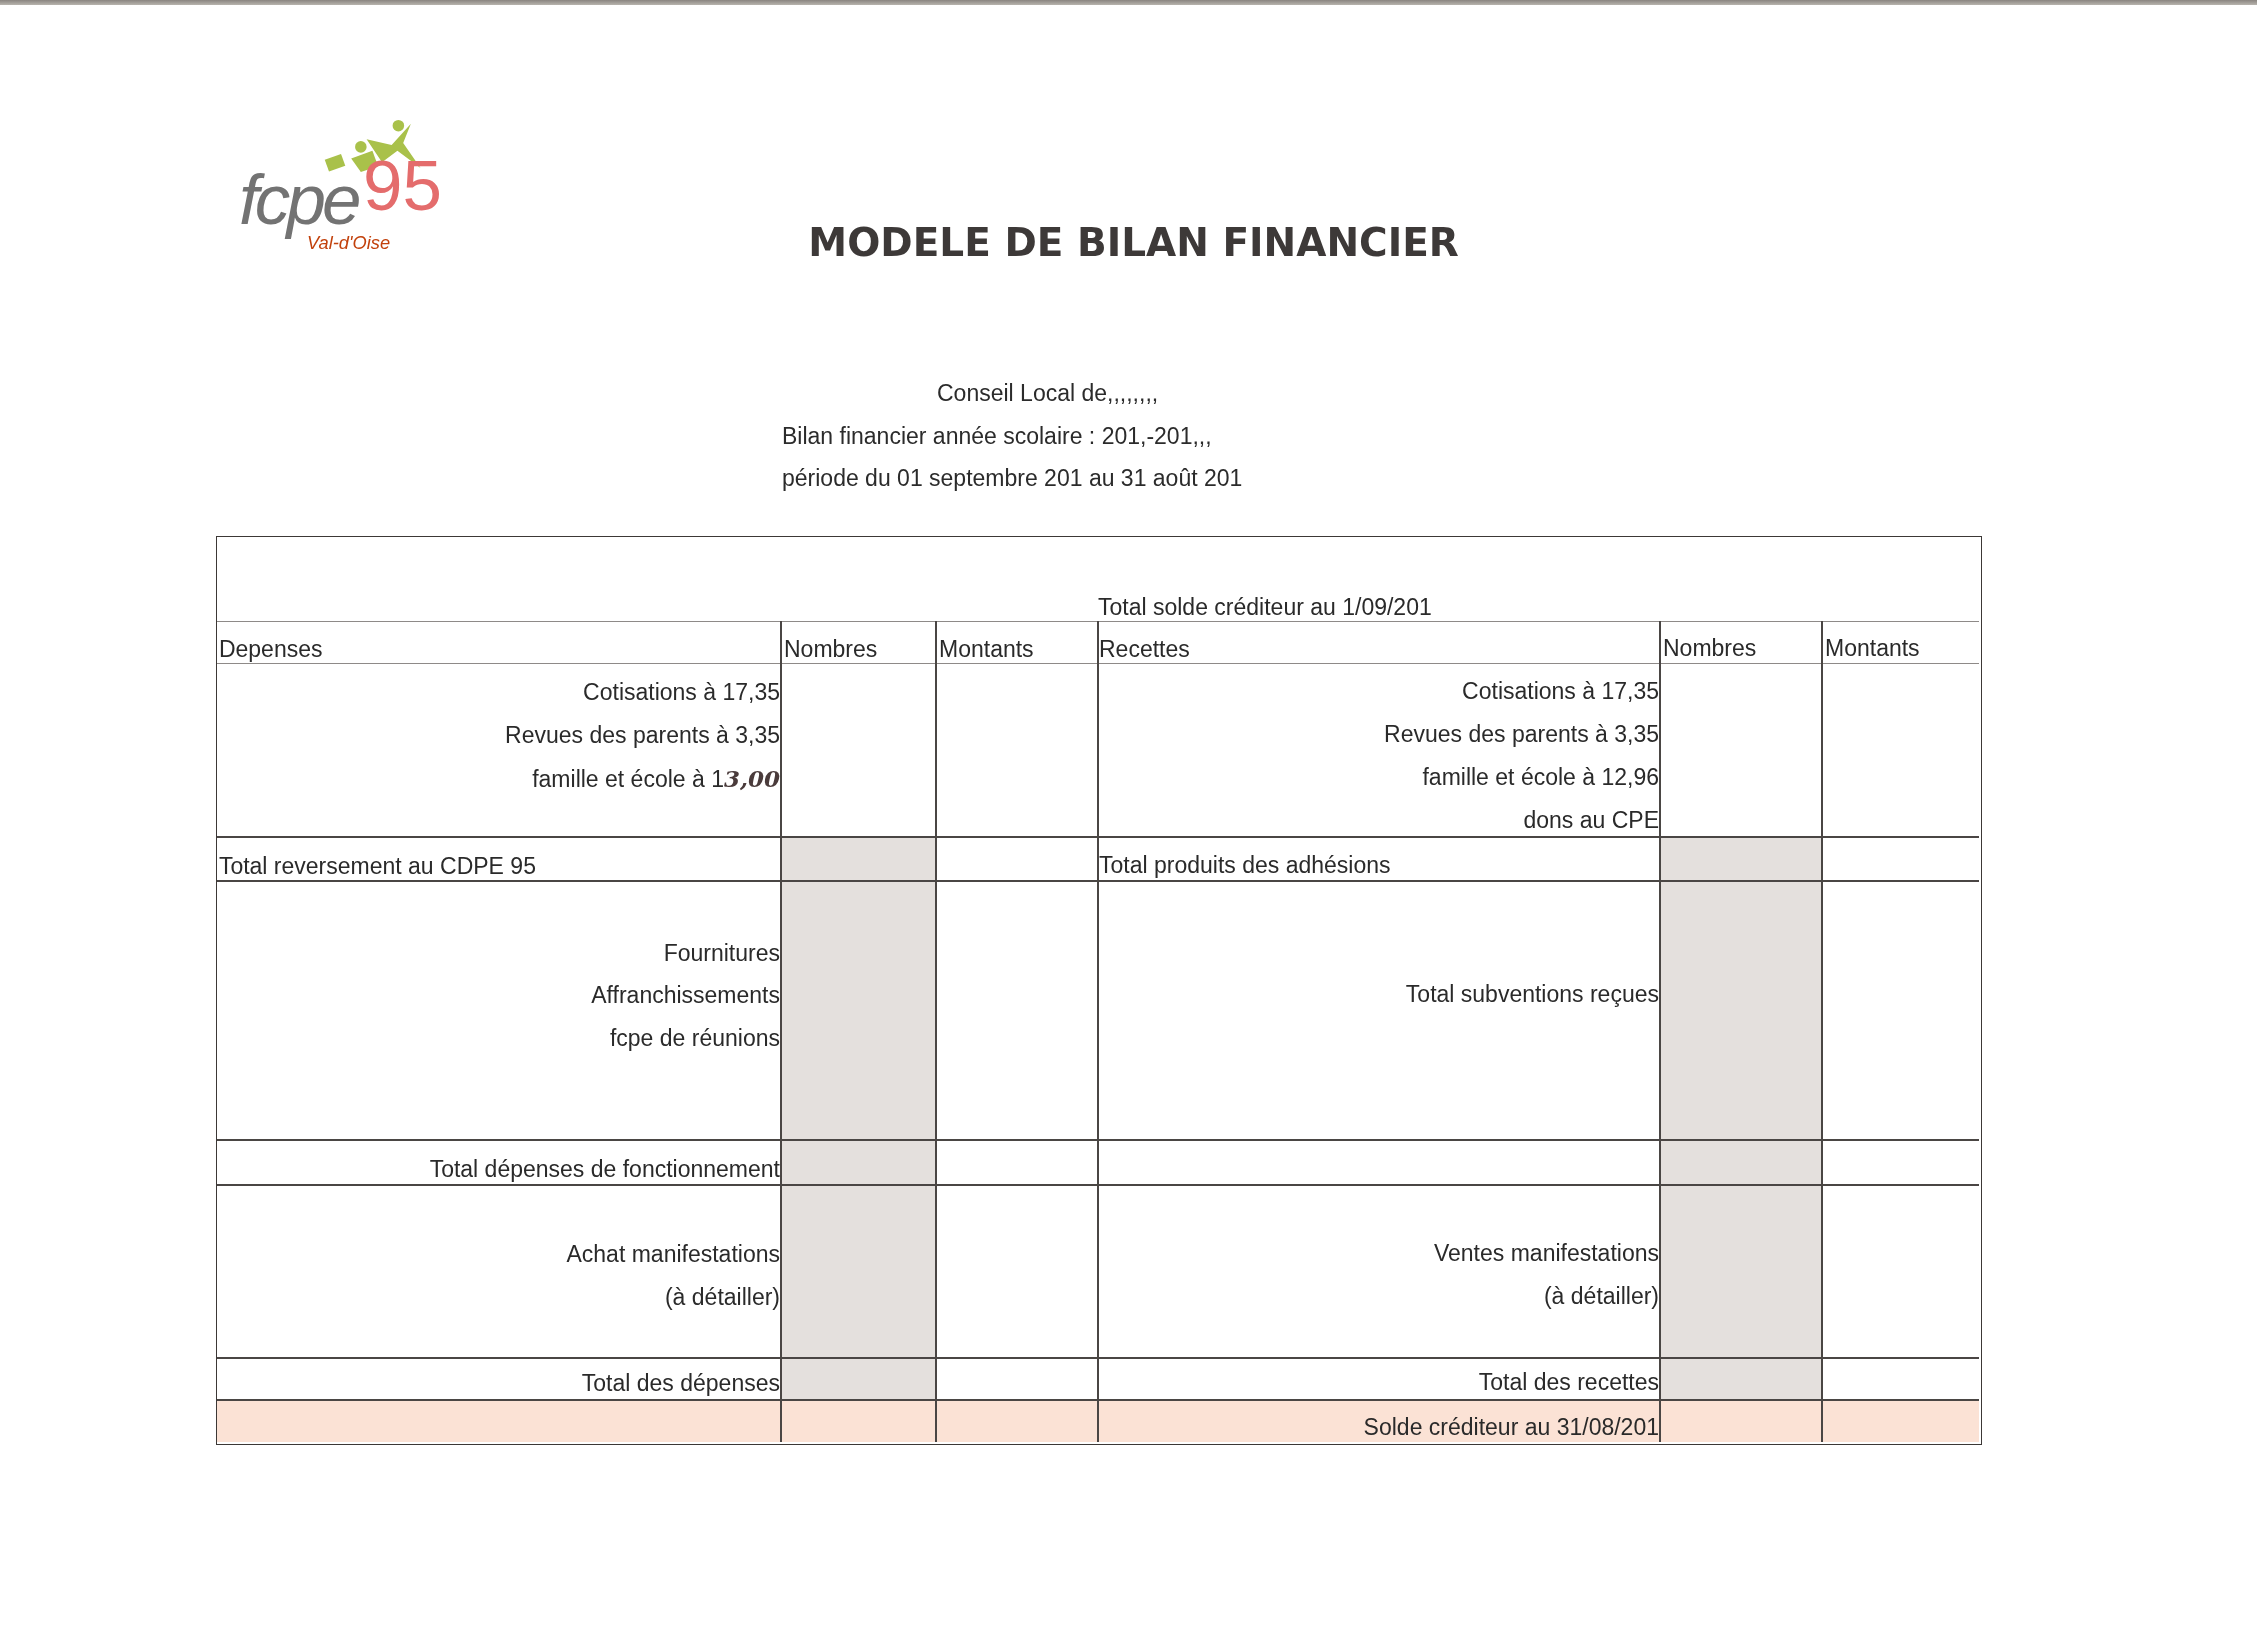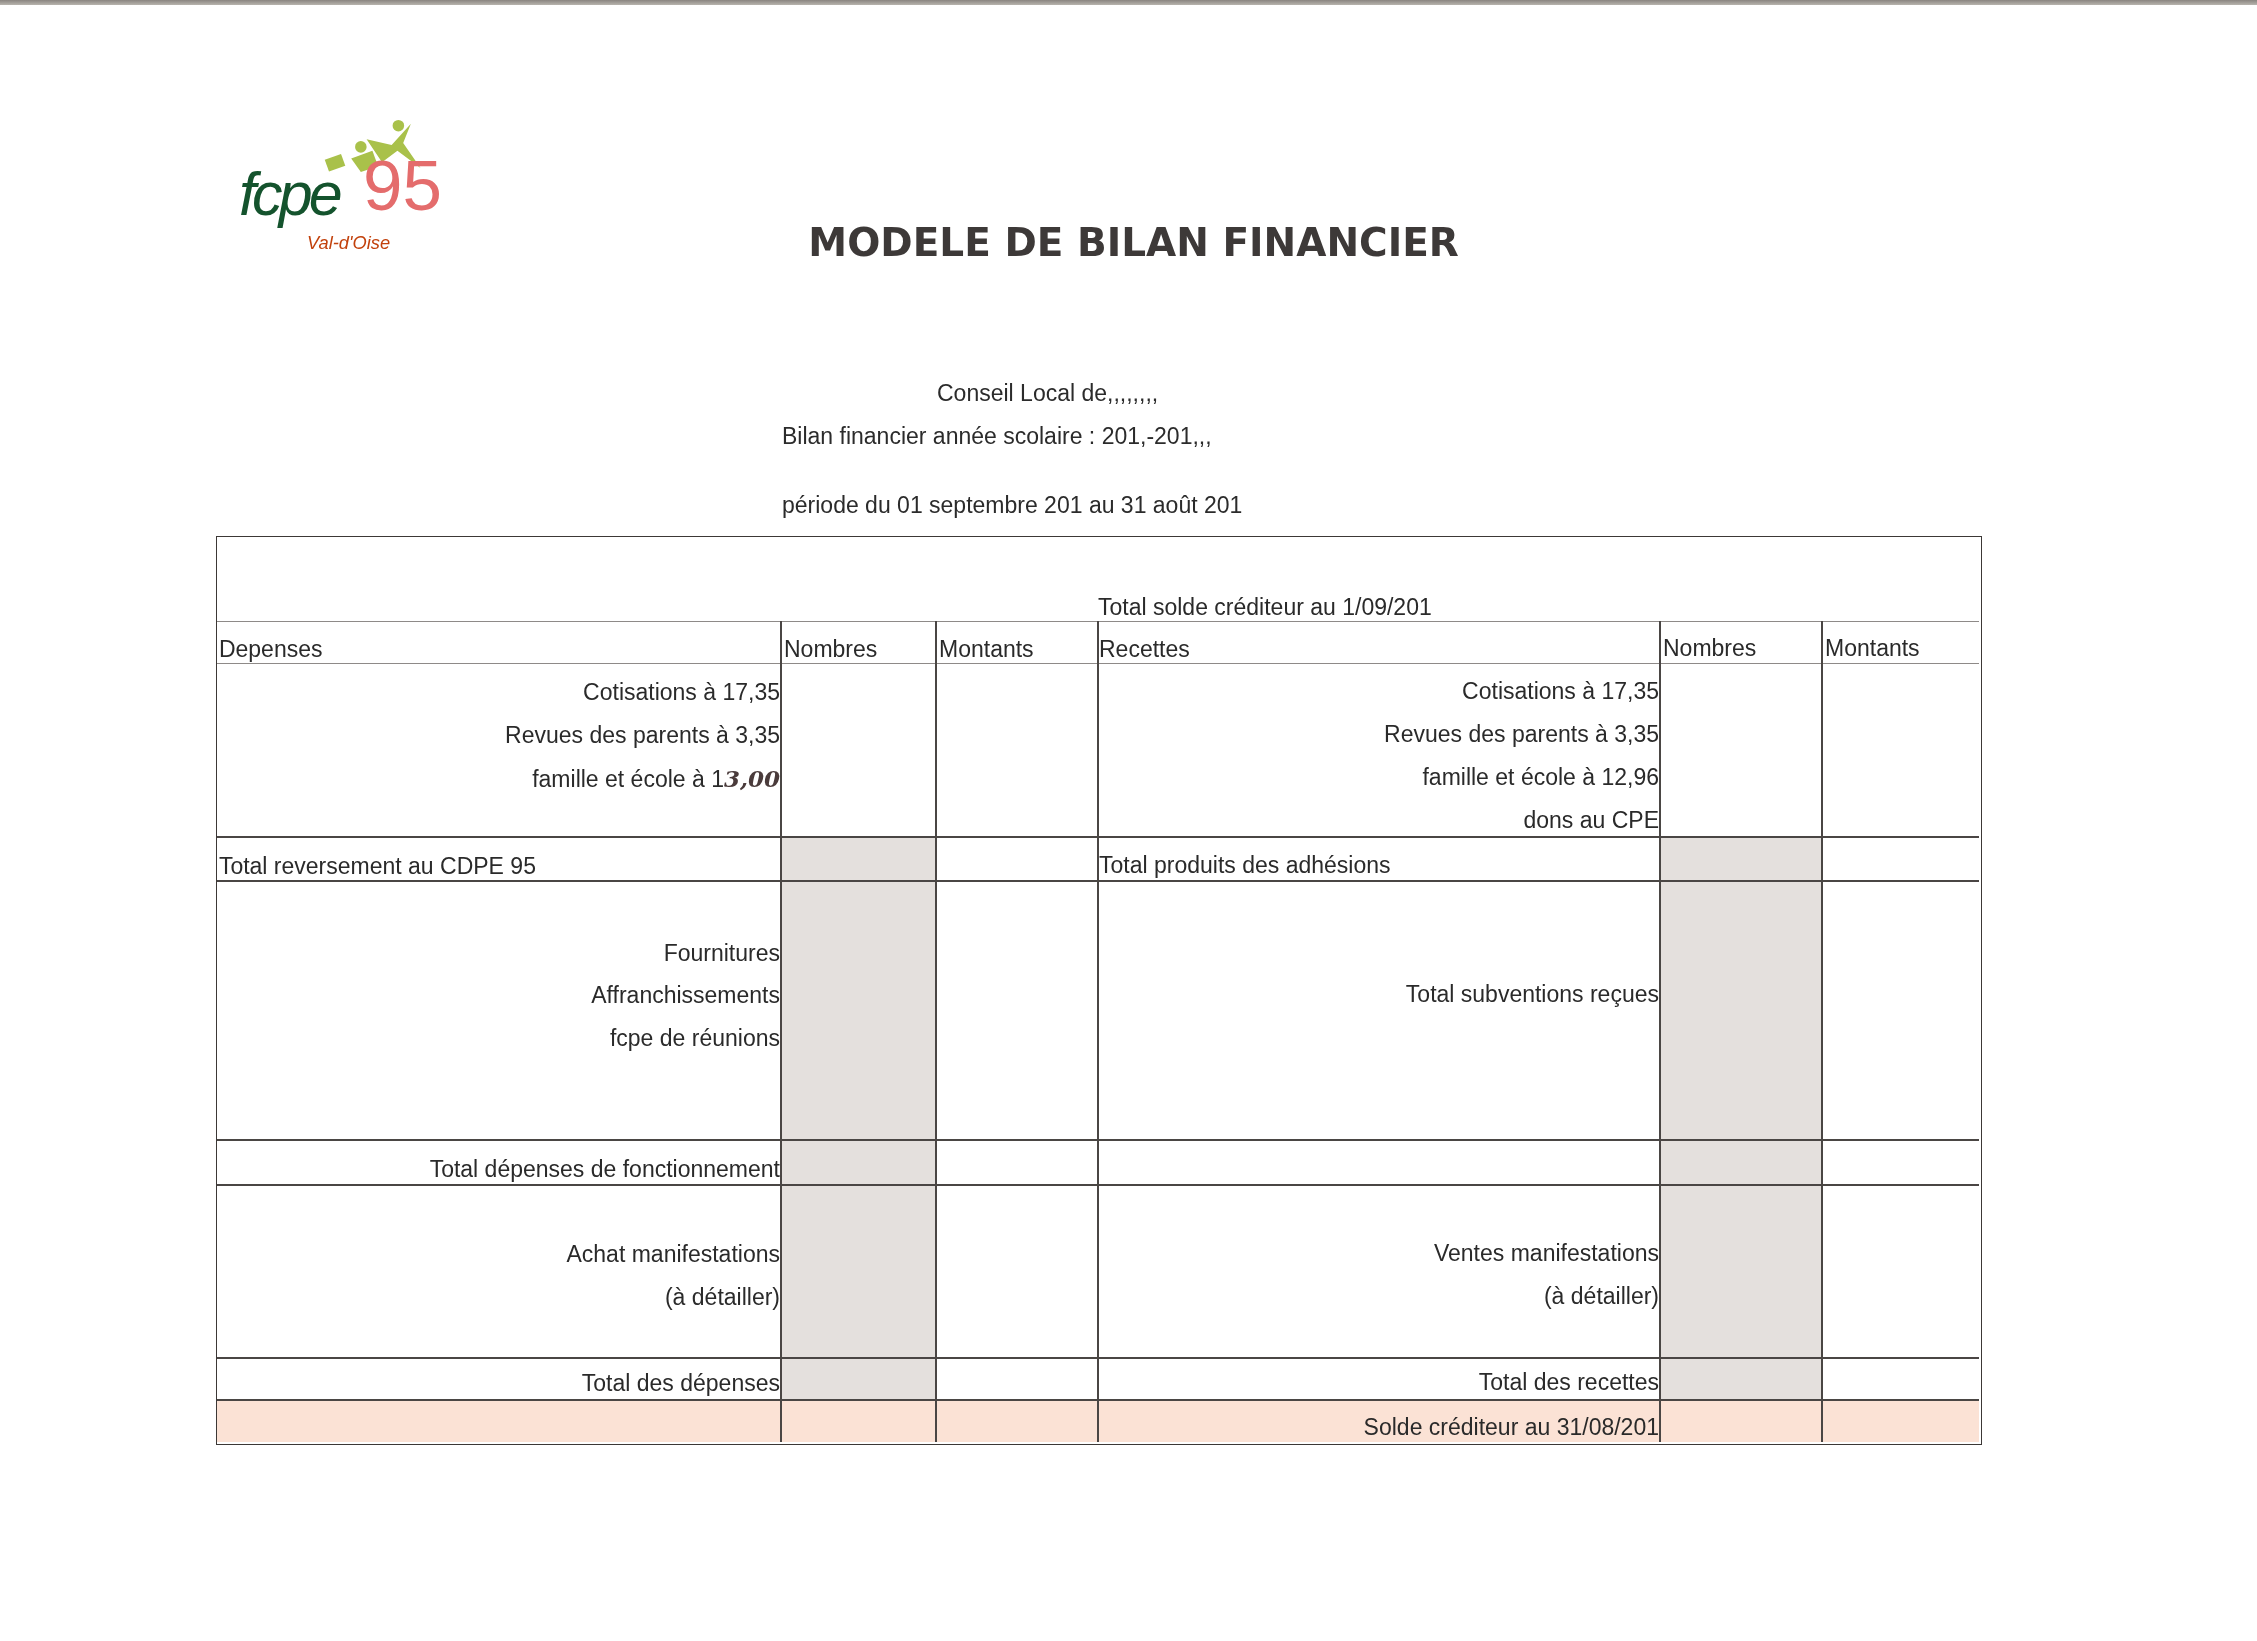--- a/index.html
+++ b/index.html
@@ -5,21 +5,21 @@
   html, body { margin: 0; padding: 0; }
   body {
     width: 2257px; height: 1641px; position: relative; overflow: hidden;
     background: #ffffff; font-family: "Liberation Sans", sans-serif; color: #2a2a2a;
   }
   .top-band { position: absolute; left: 0; top: 0; width: 2257px; height: 4.8px;
     background: linear-gradient(#8a8580, #b8b4ae); }
   
   .logo { position: absolute; left: 239px; top: 118px; width: 212px; height: 145px; }
   .logo .fcpe { position: absolute; left: 0; top: 41px; font-family: "Liberation Sans", sans-serif;
-    font-size: 61px; color: #14532d; letter-spacing: -3.9px; font-style: italic; font-weight: 300; }
+    font-size: 71px; color: #737373; letter-spacing: -3.9px; font-style: italic; font-weight: 300; }
   .logo .num { position: absolute; left: 124px; top: 27px; font-size: 71px; color: #e46c6c; font-weight: 300; }
   .logo .sub { position: absolute; left: 68px; top: 114px; font-size: 18.3px; color: #c2410c; font-style: italic; }
   .logo svg { position: absolute; left: 58px; top: 0; }
   
   .title { position: absolute; left: 0; width: 2257px; top: 220px; text-align: center; padding-left: 8px;
     font-family: "DejaVu Sans", sans-serif; font-weight: bold; font-size: 39px; color: #3d3938; }
   .title span { position: relative; left: -2.9px; }
   .subtitle { position: absolute; font-size: 23px; color: #2b2b2b; white-space: nowrap; }
   
   .tbl { position: absolute; left: 216px; top: 536px; width: 1766px; height: 909px;
@@ -48,21 +48,21 @@
   </svg>
   <span class="fcpe">fcpe</span>
   <span class="num">95</span>
   <span class="sub">Val-d'Oise</span>
 </div>
 
 <div class="title"><span>MODELE DE BILAN FINANCIER</span></div>
 
 <div class="subtitle" style="left:937px; top:380px;">Conseil Local de,,,,,,,,</div>
 <div class="subtitle" style="left:782px; top:423px;">Bilan financier année scolaire : 201,-201,,,</div>
-<div class="subtitle" style="left:782px; top:465px;margin-top:27px;">période du 01 septembre 201 au 31 août 201</div>
+<div class="subtitle" style="left:782px; top:465px;">période du 01 septembre 201 au 31 août 201</div>
 
 <div class="tbl">
 
   <div class="cell gray" style="left:565px; top:300px; width:154px; height:598px;"></div>
   <div class="cell gray" style="left:1444px; top:300px; width:160px; height:598px;"></div>
 
   <div class="cell peach" style="left:0; top:863px; width:1762px; height:42px;"></div>
 
   <div class="hline" style="left:0; top:84px; width:1762px; background:#8e8a88; height:1px;"></div>
   <div class="hline" style="left:0; top:126px; width:1762px; background:#8e8a88; height:1px;"></div>

